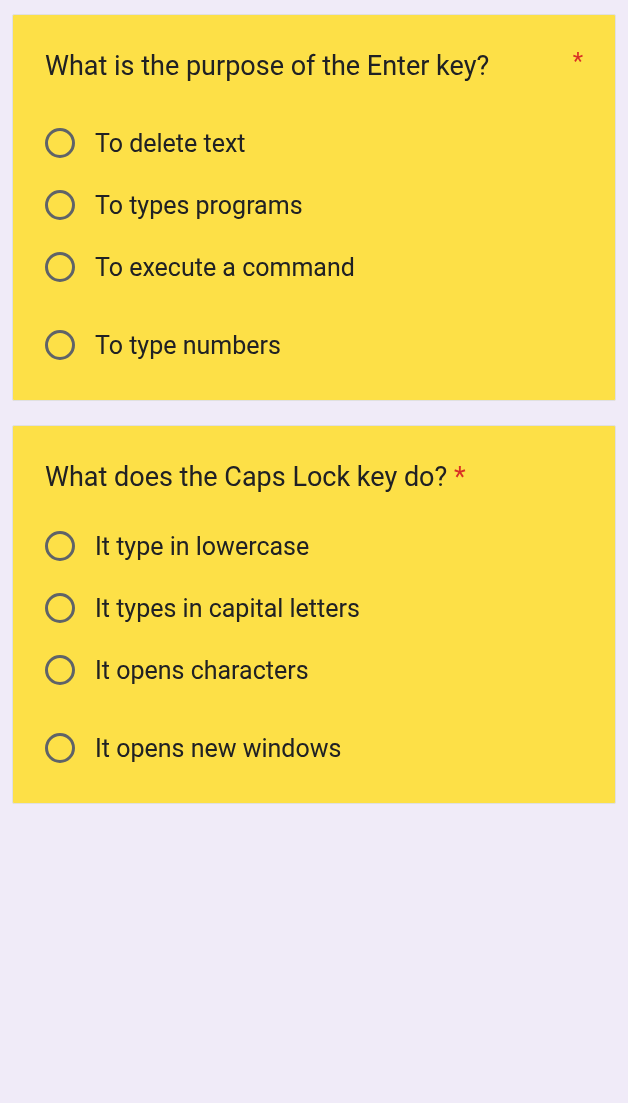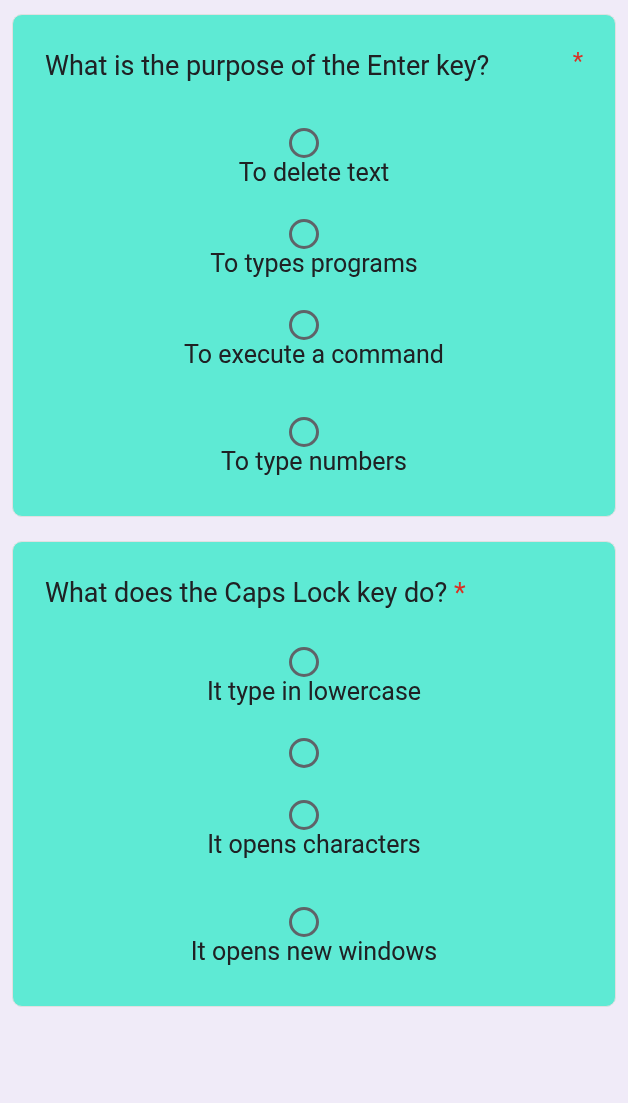--- a/index.html
+++ b/index.html
@@ -8,22 +8,22 @@
       padding: 0;
     }
     body {
       font-family: Roboto, Arial, sans-serif;
       background: #f0ebf8;
       width: 628px;
       height: 1103px;
       overflow: hidden;
     }
     .card {
-      background: #5eead4;
-      border-radius: 10px;
+      background: #fde047;
+      border-radius: 2px;
       margin: 14px 12px 24px 12px;
       padding: 32px 32px 40px 32px;
       border: 1px solid #e0e0e0;
     }
     .question-row {
       display: flex;
       align-items: flex-start;
       justify-content: space-between;
       margin-bottom: 42px;
     }
@@ -44,24 +44,23 @@
       color: #d93025;
       font-size: 24px;
       line-height: 1.2;
     }
     .required-inline {
       color: #d93025;
       font-size: 27px;
     }
     .option {
       display: flex;
-      align-items: center;
+      align-items: flex-end;
       margin-bottom: 32px;
       cursor: pointer;
-      flex-direction: column;
     }
     .option:last-child {
       margin-bottom: 0;
       margin-top: 48px;
     }
     .radio {
       width: 30px;
       height: 30px;
       border: 3px solid #5f6368;
       border-radius: 50%;
@@ -100,20 +99,21 @@
 </div>
 
 <div class="card">
   <div class="question-inline"><span>What does the Caps Lock key do? </span><span class="required-inline">*</span></div>
   <div class="option">
     <div class="radio"></div>
     <div class="option-label">It type in lowercase</div>
   </div>
   <div class="option">
     <div class="radio"></div>
+    <div class="option-label">It types in capital letters</div>
   </div>
   <div class="option">
     <div class="radio"></div>
     <div class="option-label">It opens characters</div>
   </div>
   <div class="option">
     <div class="radio"></div>
     <div class="option-label">It opens new windows</div>
   </div>
 </div>

